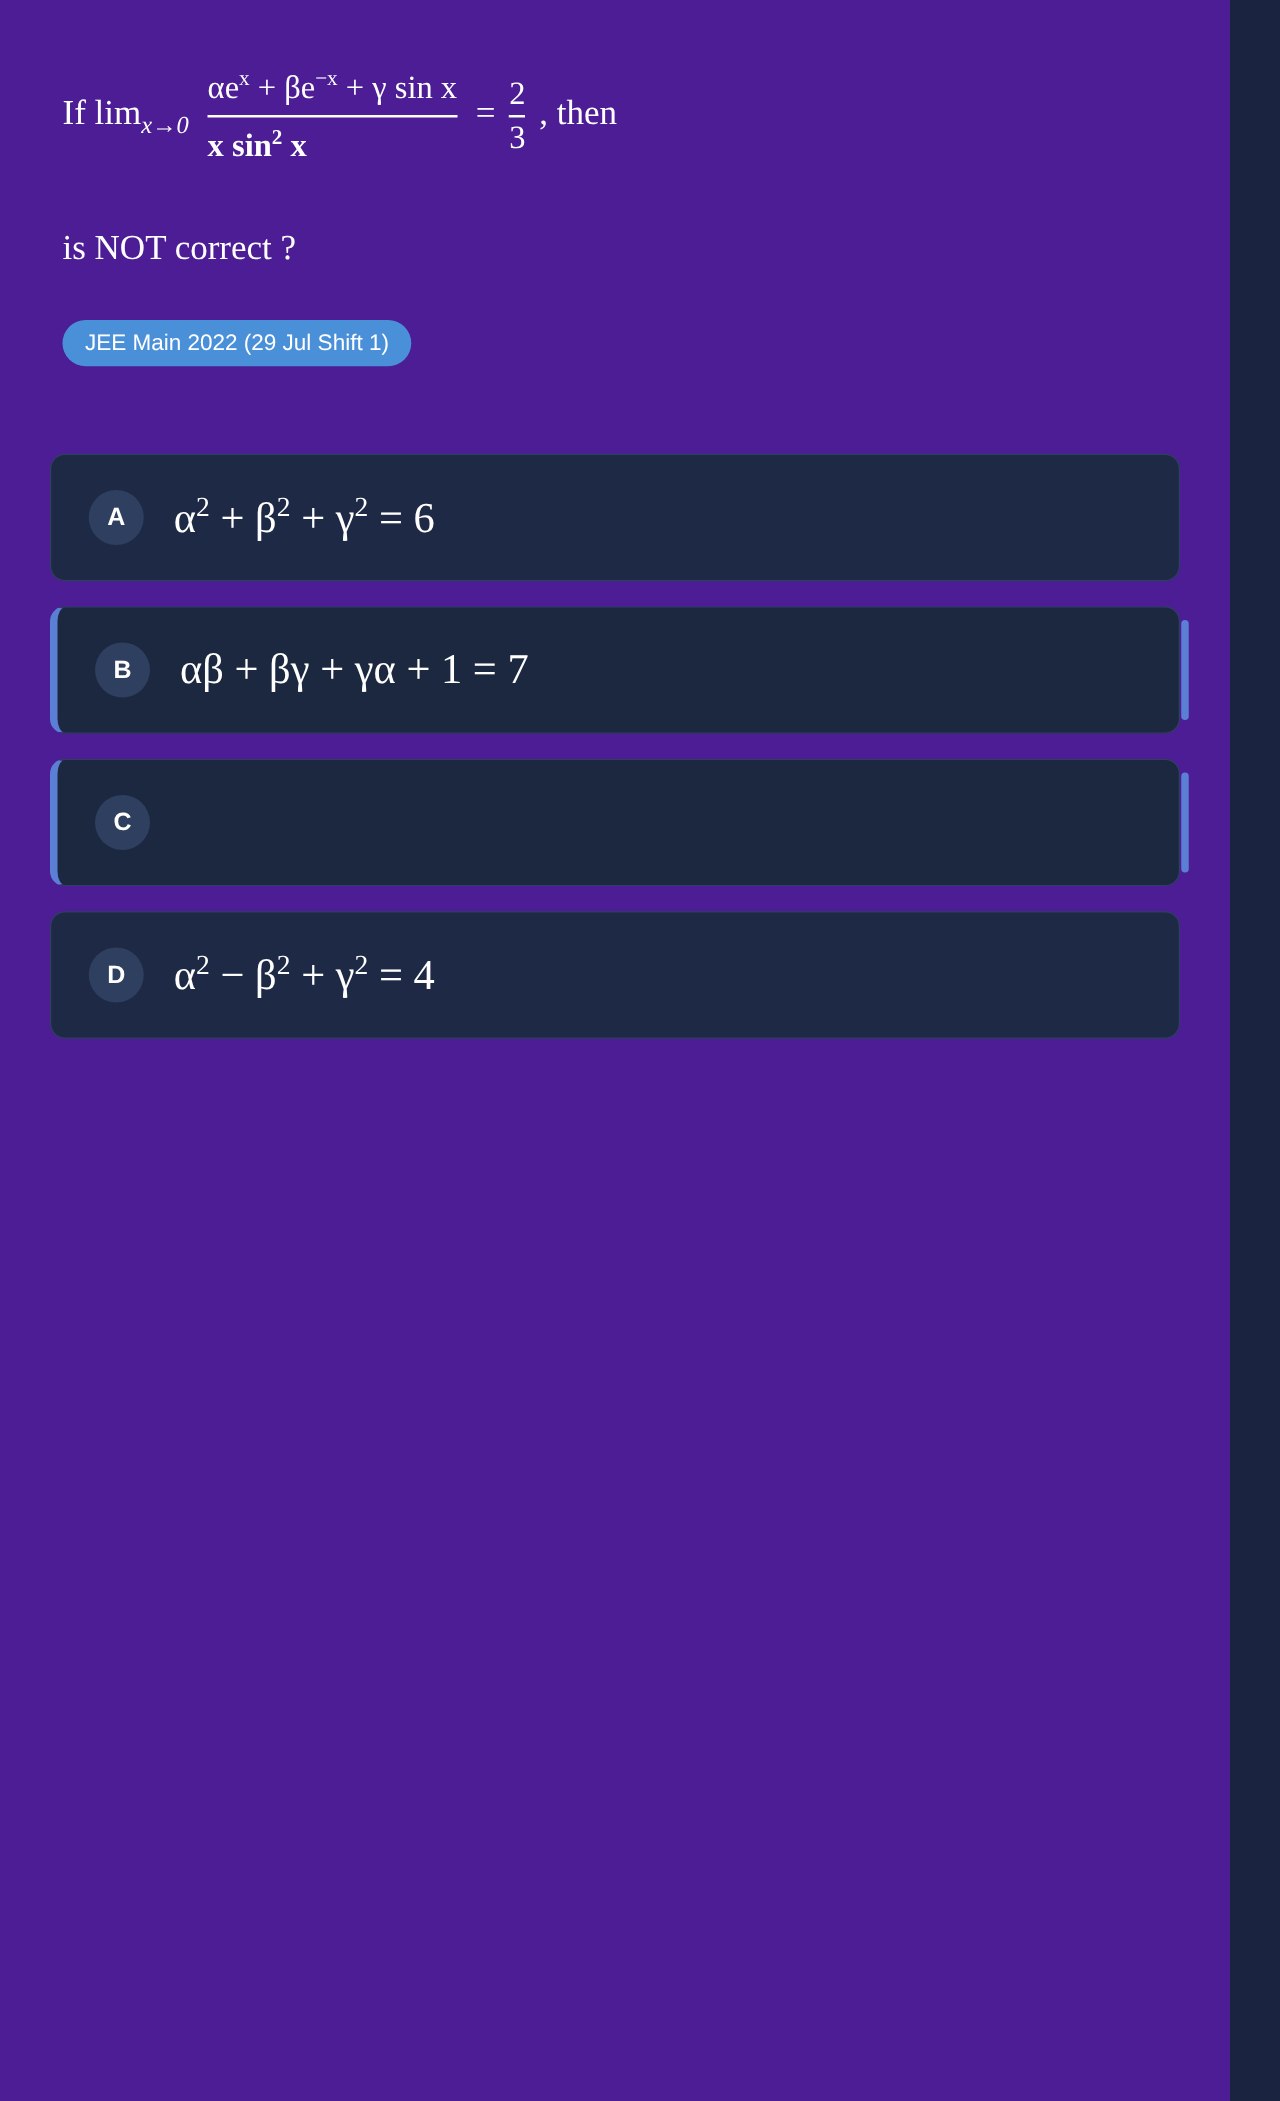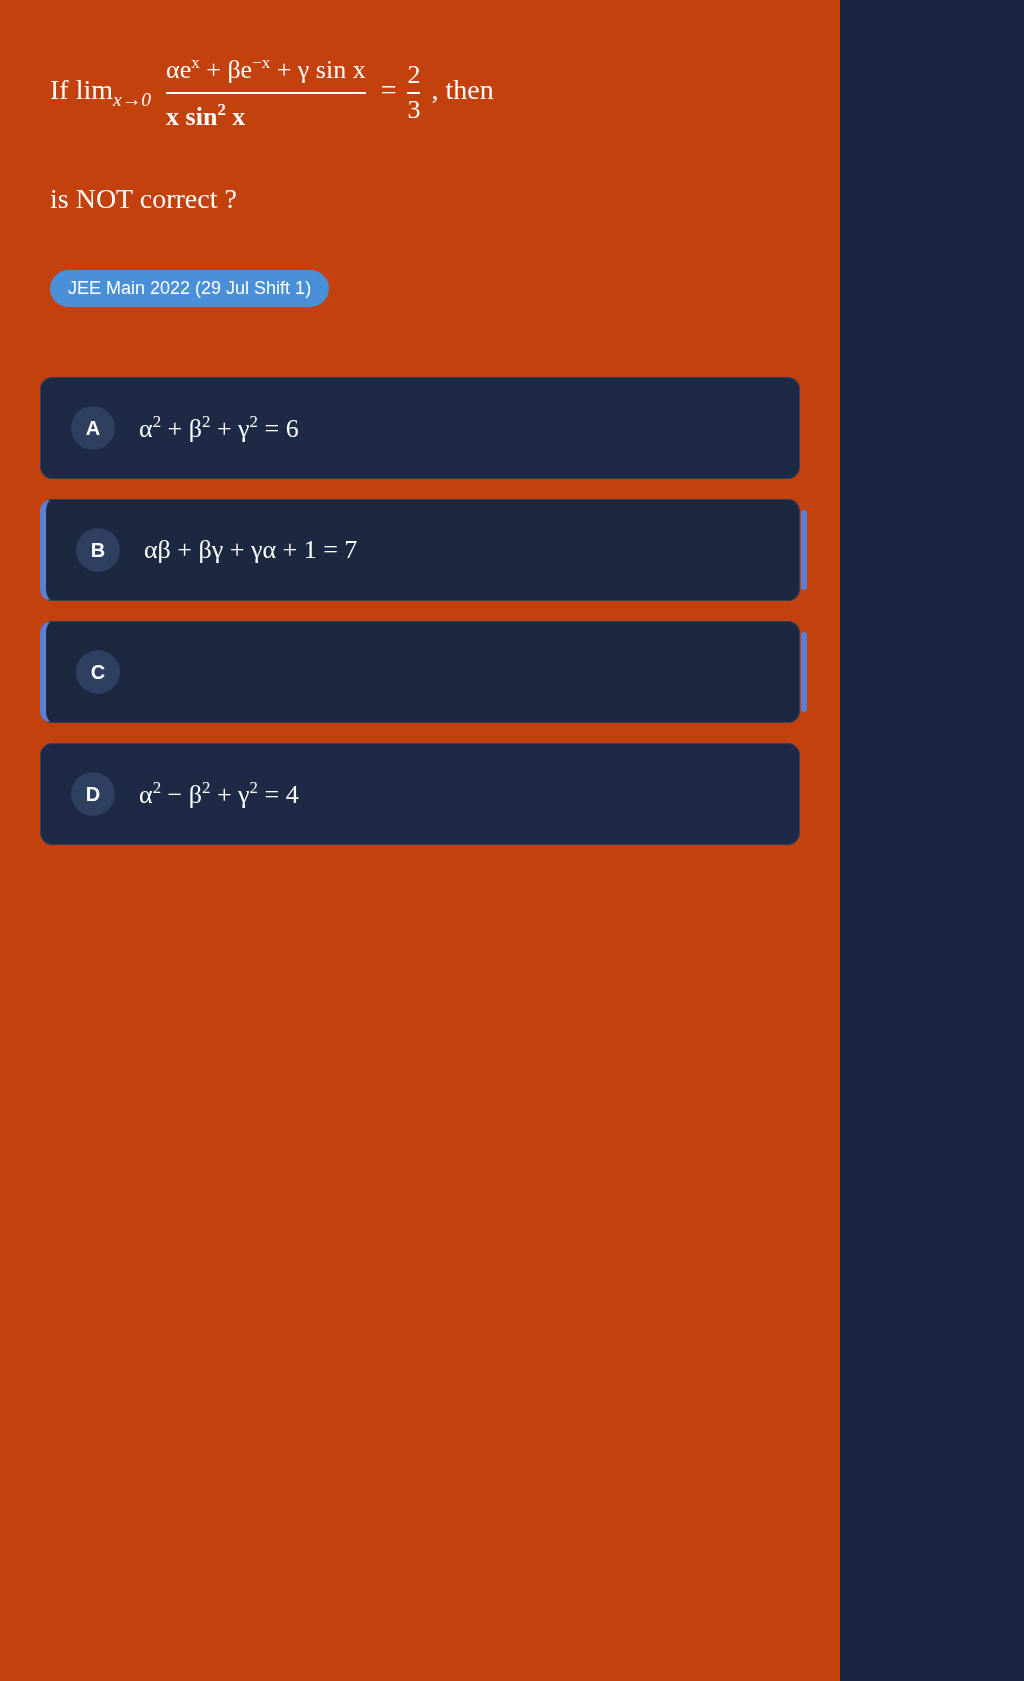--- a/index.html
+++ b/index.html
@@ -11,23 +11,23 @@
     body {
       width: 1024px;
       min-height: 1681px;
       background-color: #1a2340;
       font-family: 'Times New Roman', Times, serif;
       color: #ffffff;
       overflow-x: hidden;
     }
 
     .page-container {
-      width: 840px;
+      width: 984px;
       min-height: 1681px;
-      background-color: #c2410c;
+      background-color: #4c1d95;
       padding: 30px 40px;
     }
 
     .question-block {
       padding: 20px 10px 30px 10px;
     }
 
     .question-text {
       font-size: 28px;
       line-height: 1.5;
@@ -78,21 +78,21 @@
     }
 
     .source-badge {
       display: inline-block;
       background-color: #4a90d9;
       color: #ffffff;
       padding: 8px 18px;
       border-radius: 20px;
       font-size: 18px;
       font-family: Arial, sans-serif;
-      margin-top: 20px;
+      margin-top: 6px;
     }
 
     .options-container {
       margin-top: 40px;
       display: flex;
       flex-direction: column;
       gap: 0;
     }
 
     .option-card {
@@ -127,21 +127,21 @@
       align-items: center;
       justify-content: center;
       font-size: 20px;
       font-weight: bold;
       color: #ffffff;
       flex-shrink: 0;
       font-family: Arial, sans-serif;
     }
 
     .option-content {
-      font-size: 26px;
+      font-size: 34px;
       color: #ffffff;
     }
 
     sup {
       font-size: 65%;
       vertical-align: super;
     }
 
     sub {
       font-size: 65%;

